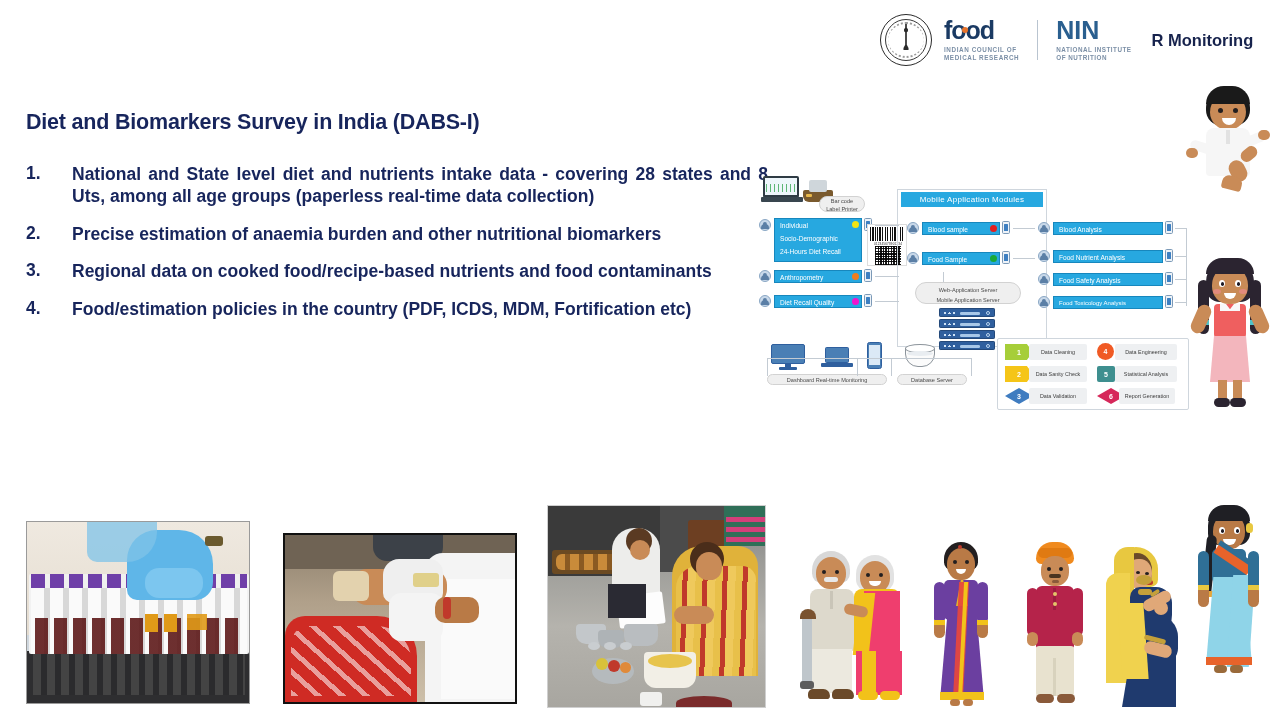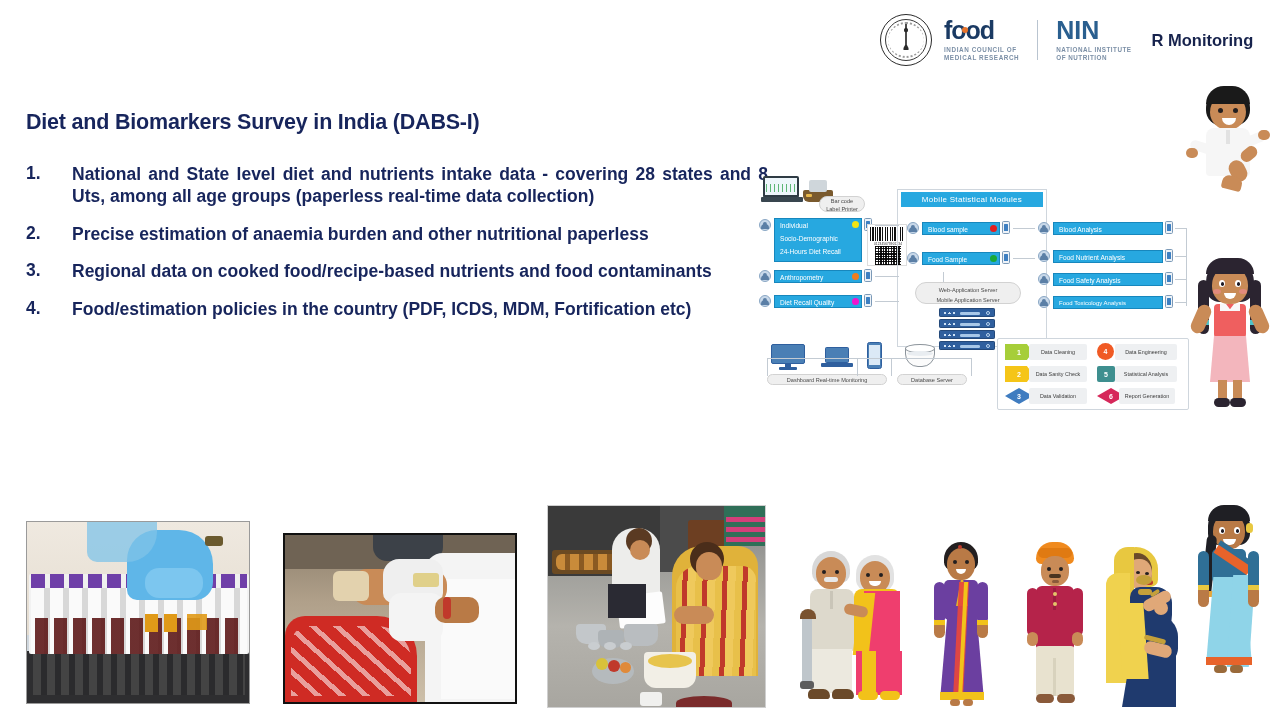--- a/index.html
+++ b/index.html
@@ -247,21 +247,21 @@
 
 <div id="slide-title">Diet and Biomarkers Survey in India (DABS-I)</div>
 
 <div id="bullet-list">
   <div class="bullet-row">
     <div class="bullet-num">1.</div>
     <div class="bullet-text">National and State level diet and nutrients intake data - covering 28 states and 8 Uts, among all age groups (paperless real-time data collection)</div>
   </div>
   <div class="bullet-row">
     <div class="bullet-num">2.</div>
-    <div class="bullet-text">Precise estimation of anaemia burden and other nutritional paperless</div>
+    <div class="bullet-text">Precise estimation of anaemia burden and other nutritional biomarkers</div>
   </div>
   <div class="bullet-row">
     <div class="bullet-num">3.</div>
     <div class="bullet-text">Regional data on cooked food/recipe-based nutrients and food contaminants</div>
   </div>
   <div class="bullet-row">
     <div class="bullet-num">4.</div>
     <div class="bullet-text">Food/estimation policies in the country (PDF, ICDS, MDM, Fortification etc)</div>
   </div>
 </div>
@@ -307,21 +307,21 @@
   <div class="status-dot" style="left:95px;top:126px;background:#f014cd;"></div>
   <div class="phone-ic" style="left:107px;top:122px;"></div>
 
   <div id="code-stack">
     <div id="barcode-img"></div>
     <div id="barcode-digits">012345678901234</div>
     <div id="qrcode-img"></div>
   </div>
 
   <div id="frame-modules"></div>
-  <div id="modules-banner">Mobile Statistical Modules</div>
+  <div id="modules-banner">Mobile Application Modules</div>
 
   <div class="avatar-ic" style="left:150px;top:50px;"></div>
   <div class="mod-pill" style="left:165px;top:50px;width:78px;">
     <span>Blood sample</span>
   </div>
   <div class="status-dot" style="left:233px;top:53px;background:#e22020;"></div>
   <div class="phone-ic" style="left:245px;top:49px;"></div>
 
   <div class="avatar-ic" style="left:150px;top:80px;"></div>
   <div class="mod-pill" style="left:165px;top:80px;width:78px;">

